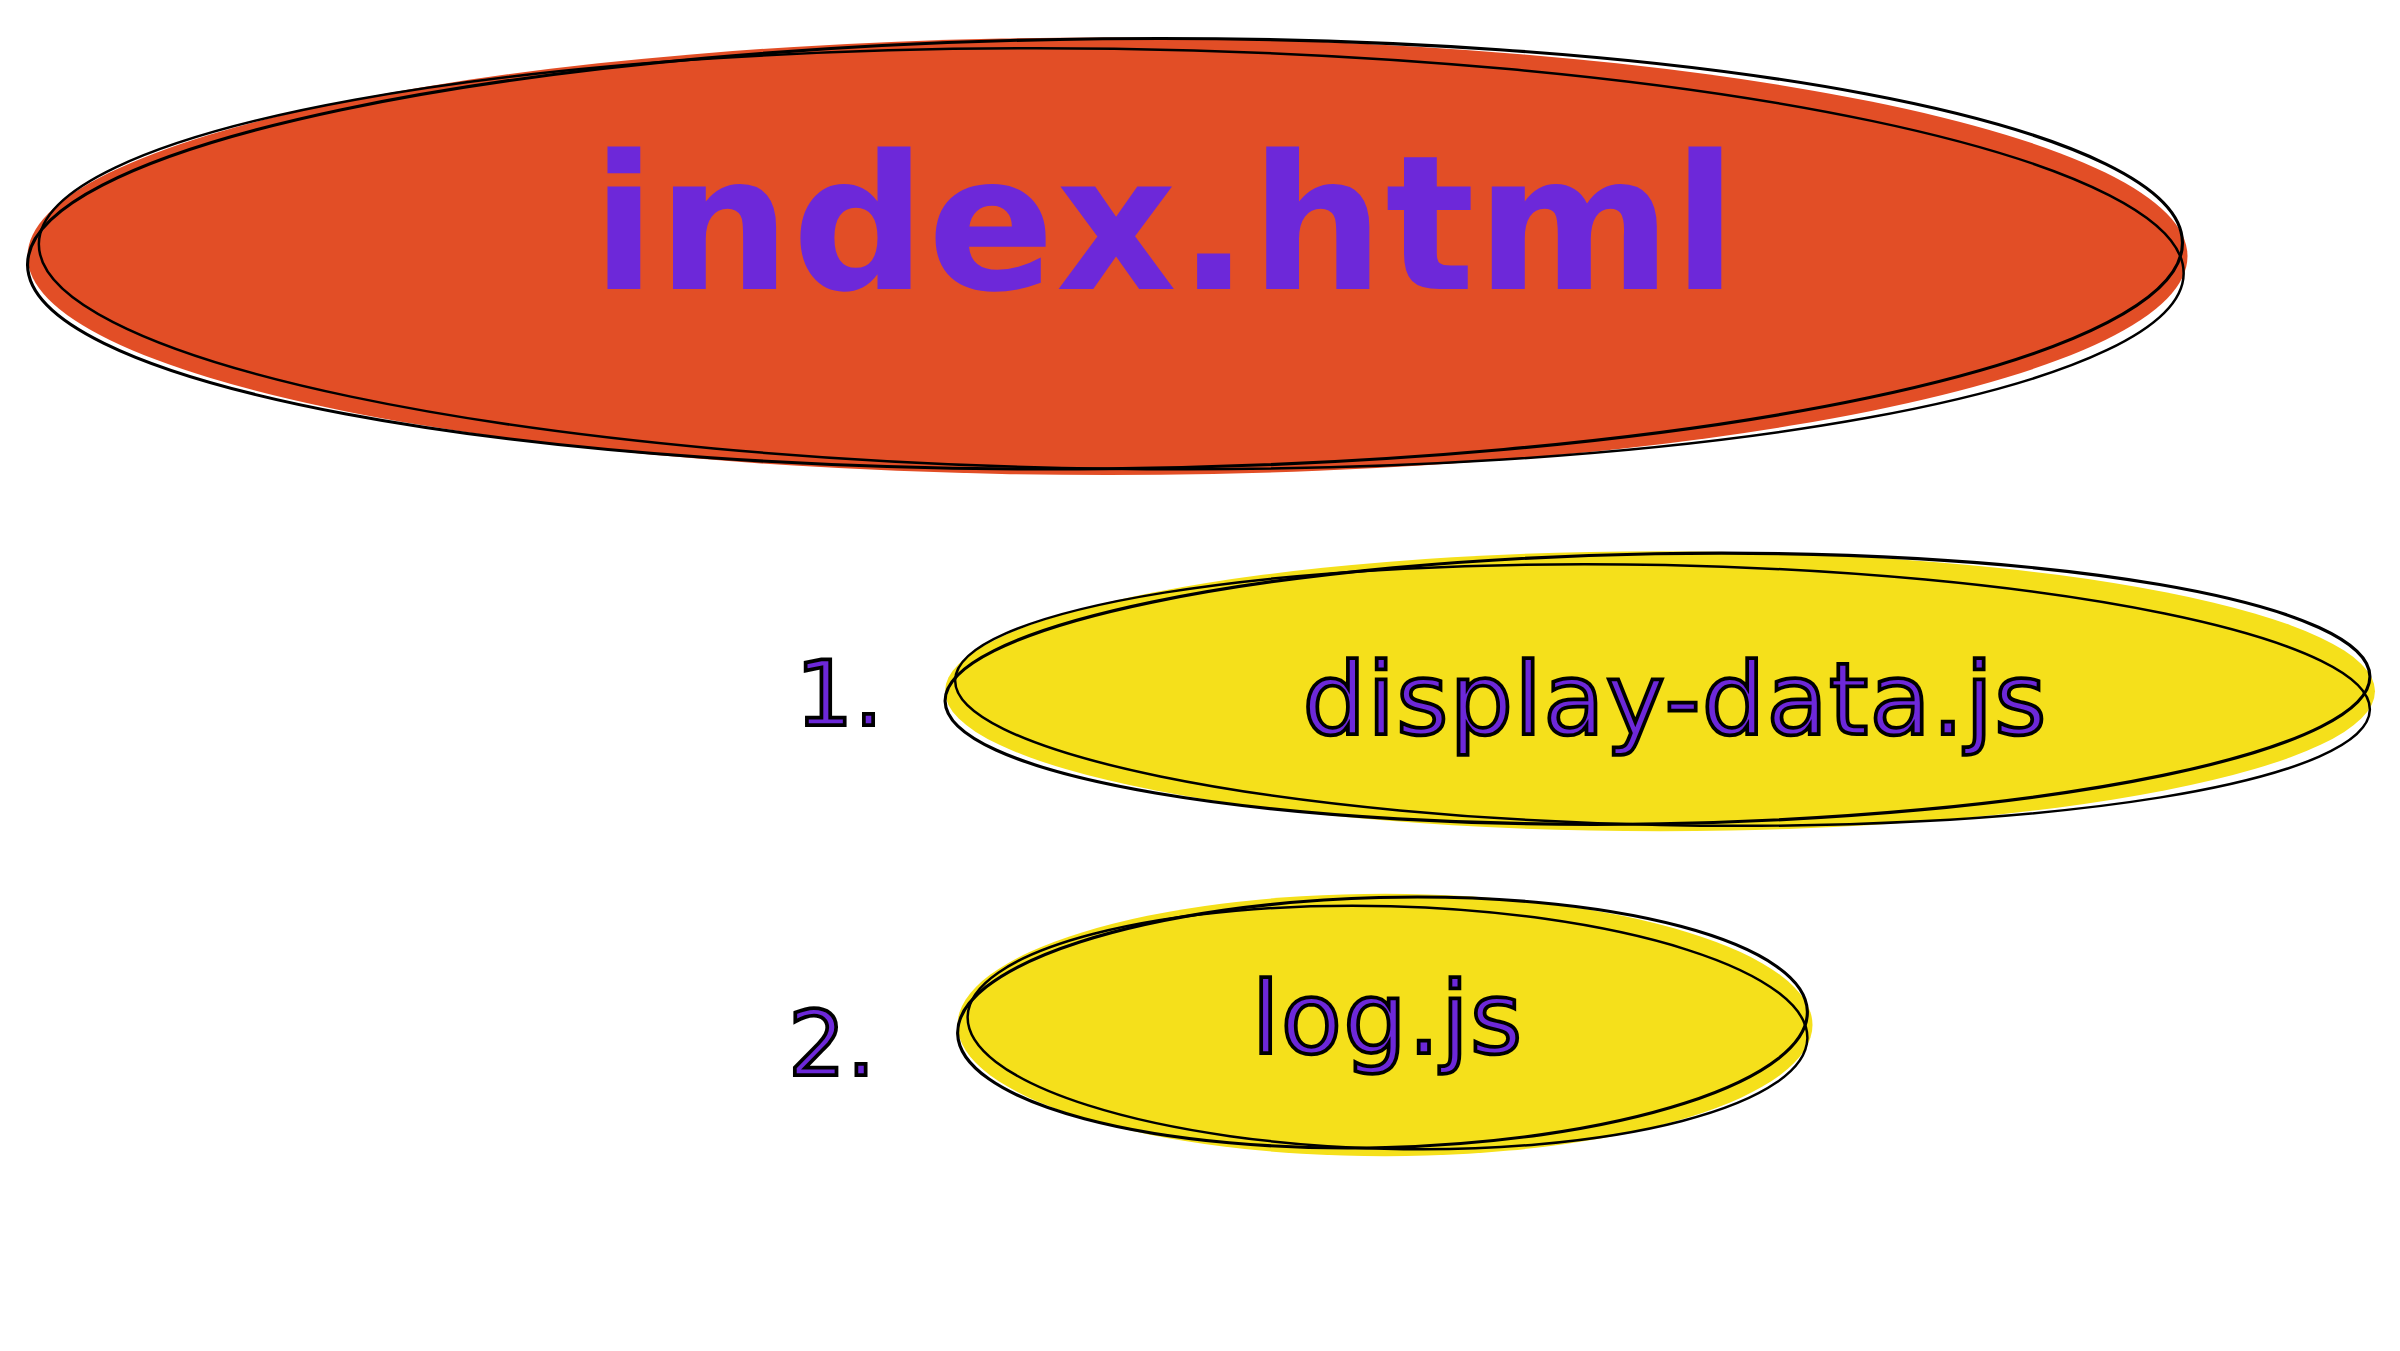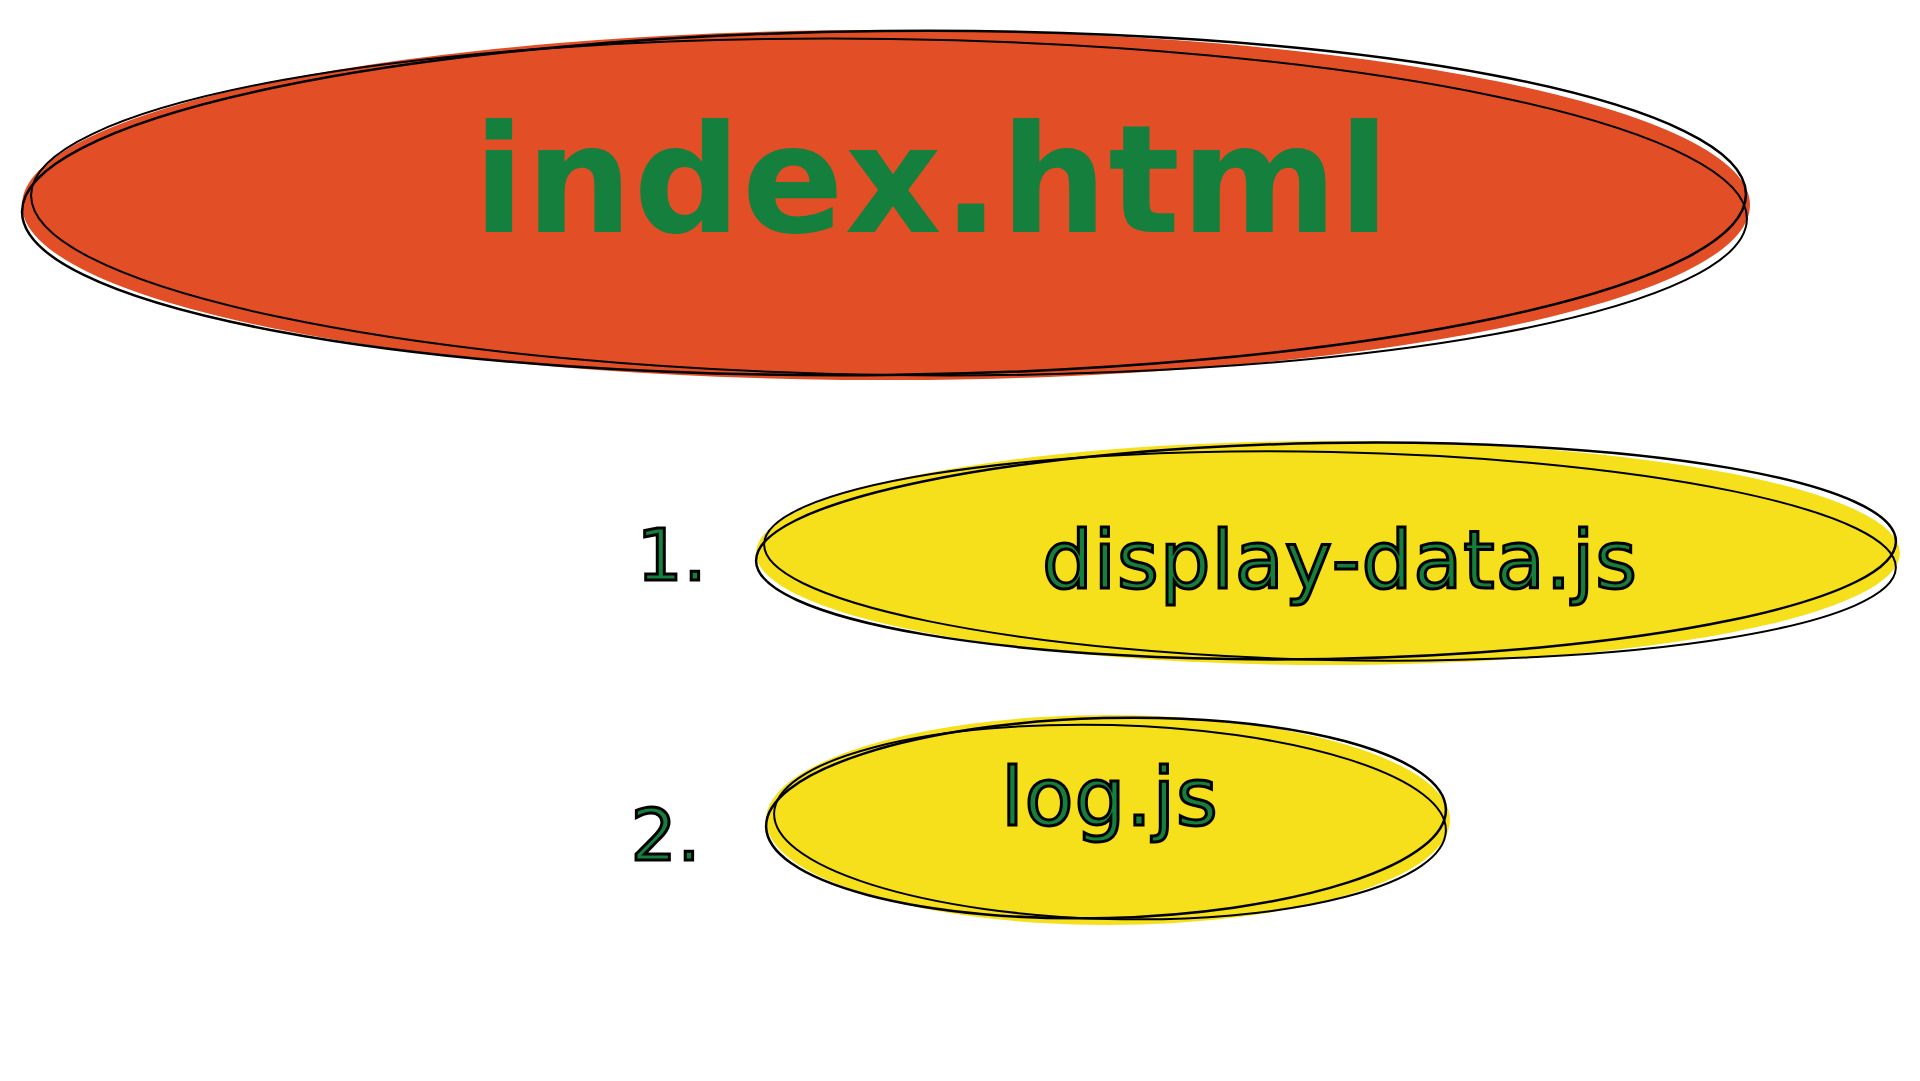--- a/index.html
+++ b/index.html
@@ -1,18 +1,18 @@
 <!DOCTYPE html>
 <html><head>
 <meta charset="utf-8">
 <style>
   html, body { margin:0; padding:0; background:#ffffff; }
   body { width:1920px; height:1081px; position:relative; overflow:hidden; font-family:"DejaVu Sans", sans-serif; }
   svg.canvas { position:absolute; left:0; top:0; }
-  .label { position:absolute; color:#15803d; font-family:"DejaVu Sans", sans-serif; font-weight:bold; white-space:nowrap; transform:translate(-50%,-50%); letter-spacing:1px; }
+  .label { position:absolute; color:#6d28d9; font-family:"DejaVu Sans", sans-serif; font-weight:bold; white-space:nowrap; transform:translate(-50%,-50%); letter-spacing:1px; }
   .title { font-size:150px; }
   .file { font-size:80px; font-weight:normal; -webkit-text-stroke:3px #000; }
   .num { font-size:72px; font-weight:normal; -webkit-text-stroke:3px #000; }
 </style>
 </head>
 <body>
 
 <svg class="canvas" width="1920" height="1081" viewBox="0 0 1920 1081">
 
   <g>
@@ -33,13 +33,13 @@
     <ellipse cx="1110" cy="822" rx="336" ry="97" fill="none" stroke="#000" stroke-width="2" transform="rotate(1.5 1110 822)"></ellipse>
   </g>
 </svg>
 
 <div class="label title" style="left:932px; top:180px;">index.html</div>
 
 <div class="label num" style="left:672px; top:555px;">1.</div>
 <div class="label file" style="left:1340px; top:560px;text-align:center;">display-data.js</div>
 
 <div class="label num" style="left:666px; top:835px;">2.</div>
-<div class="label file" style="left:1110px; top:797px;">log.js</div>
+<div class="label file" style="left:1110px; top:815px;">log.js</div>
 
 </body></html>

